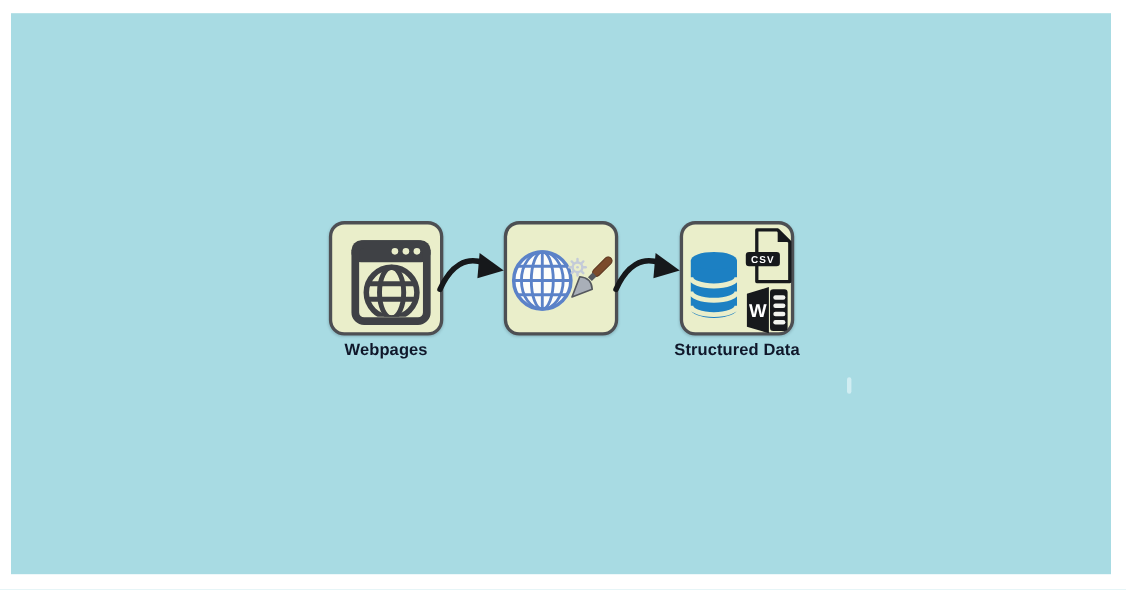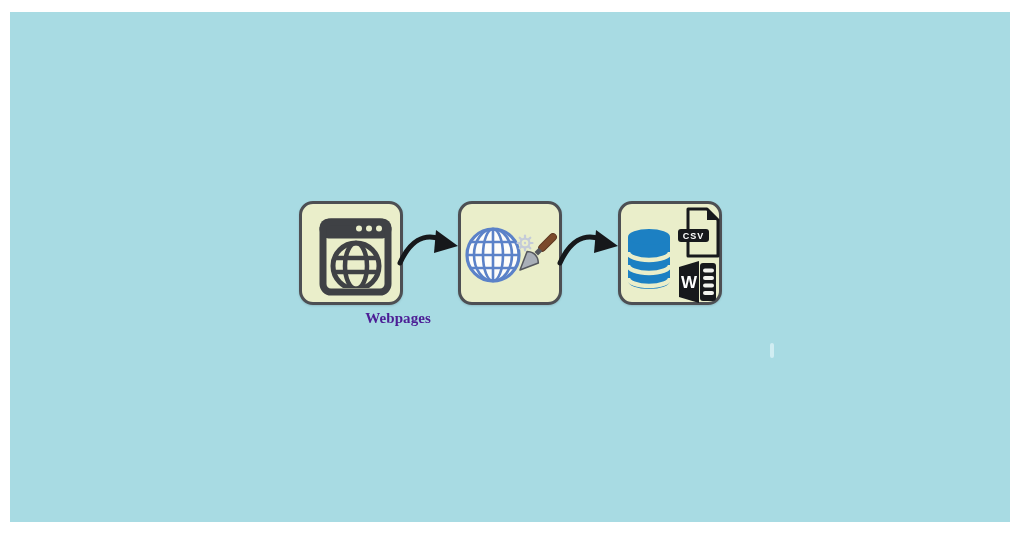--- a/index.html
+++ b/index.html
@@ -4,21 +4,21 @@
 <style>
   html,body{margin:0;padding:0;}
   body{width:1024px;height:536px;background:#ffffff;font-family:"Liberation Sans",sans-serif;overflow:hidden;}
   .page{position:relative;width:1024px;height:536px;background:#ffffff;}
   .canvas{position:absolute;left:10px;top:12px;right:14px;bottom:14px;background:#a8dbe3;}
   .node-box{position:absolute;width:104px;height:104px;background:#eaeeca;border:3px solid #4d4f53;border-radius:14px;box-sizing:border-box;box-shadow:0 1px 2px rgba(40,60,70,.18);}
   .node-box svg{position:absolute;left:0;top:0;}
   #box-webpages{left:299px;top:201px;}
   #box-scraping{left:458px;top:201px;}
   #box-structured{left:618px;top:201px;}
-  .node-label{position:absolute;width:160px;text-align:right;font-weight:700;font-size:15px;color:#4c1d95;letter-spacing:.1px;font-family:Liberation Serif, serif;}
+  .node-label{position:absolute;width:160px;text-align:center;font-weight:700;font-size:15px;color:#0f172a;letter-spacing:.1px;}
   #label-webpages{left:271px;top:310px;}
   #label-scraping{left:430px;top:310px;}
   #label-structured{left:590px;top:310px;}
   .arrow{position:absolute;width:68px;height:46px;}
   #arrow-1{left:396px;top:225px;}
   #arrow-2{left:556px;top:225px;}
   .cursor-artifact{position:absolute;left:770px;top:343px;width:4px;height:15px;background:rgba(240,252,255,.55);border-radius:2px;filter:blur(.6px);}
   svg text{font-family:"Liberation Sans",sans-serif;}
 </style>
 </head>
@@ -121,15 +121,16 @@
         <rect x="82" y="72" width="11" height="4" rx="2" fill="#f2f3ee"></rect>
         <rect x="82" y="79.5" width="11" height="4" rx="2" fill="#f2f3ee"></rect>
         <rect x="82" y="87" width="11" height="4" rx="2" fill="#f2f3ee"></rect>
         <polygon points="58,63 78,57 78,99 58,93" fill="#17191c"></polygon>
         <text x="68" y="84" text-anchor="middle" font-size="17" font-weight="700" fill="#ffffff">W</text>
       </g>
     </svg>
   </div>
 
   <div class="node-label" id="label-webpages">Webpages</div>
+  <div class="node-label" id="label-structured">Structured Data</div>
 
   <div class="cursor-artifact"></div>
 </div>
 
 </body></html>

